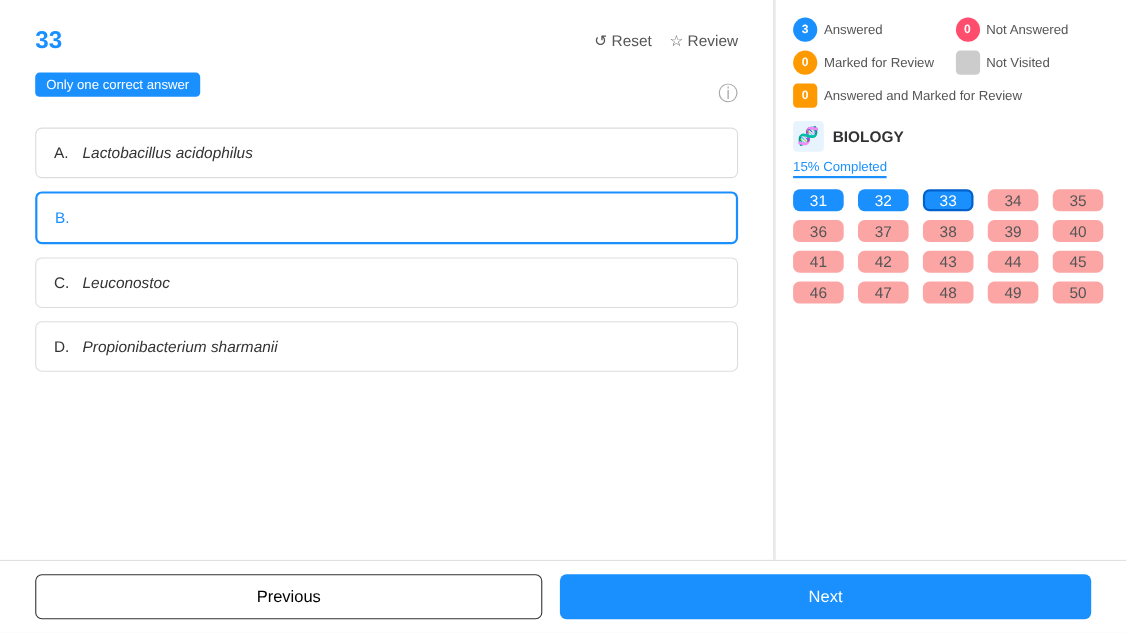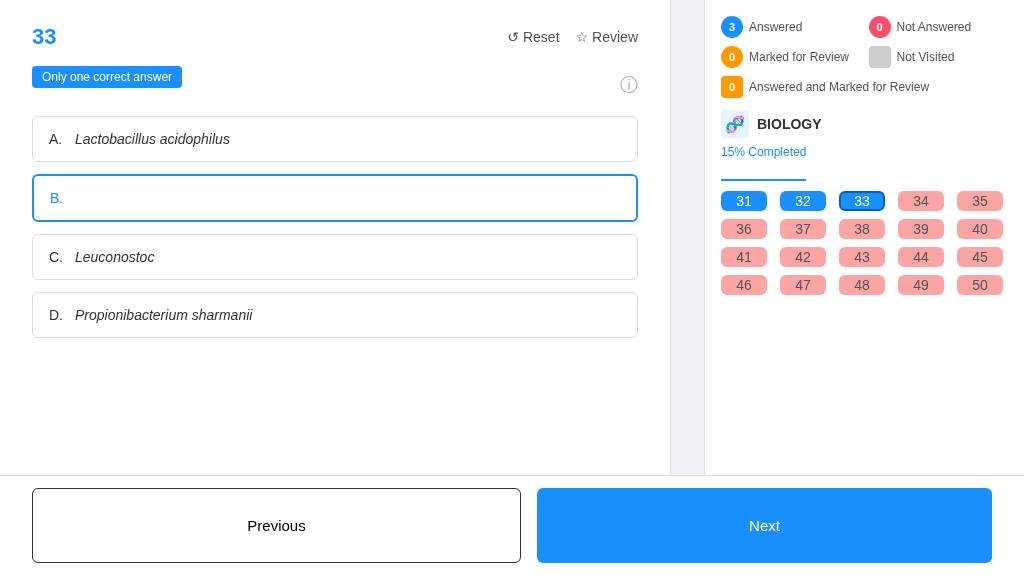--- a/index.html
+++ b/index.html
@@ -1,18 +1,18 @@
 <!DOCTYPE html>
 <html><head>
   <meta charset="utf-8">
   <style>
     * { box-sizing: border-box; margin: 0; padding: 0; }
     body { font-family: Arial, sans-serif; background: #f0f2f5; display: flex; flex-direction: column; height: 575px; overflow: hidden; }
 
-    .main-content { display: flex; flex: 1; overflow: hidden; gap: 33px; }
+    .main-content { display: flex; flex: 1; overflow: hidden; }
 
     
     .question-panel { background: #fff; flex: 1; padding: 24px 32px; overflow-y: auto; border-right: 1px solid #e0e0e0; }
 
     .question-header { display: flex; justify-content: space-between; align-items: center; margin-bottom: 16px; }
     .question-number { color: #1a90ff; font-size: 22px; font-weight: bold; }
     .question-actions { display: flex; gap: 16px; align-items: center; color: #555; font-size: 14px; }
     .action-btn { display: flex; align-items: center; gap: 4px; cursor: pointer; color: #555; font-size: 14px; background: none; border: none; }
 
     .question-text { font-size: 15px; color: #333; margin-bottom: 20px; line-height: 1.5; }
@@ -37,31 +37,31 @@
     .badge-not-answered { background: #ff4d6d; }
     .badge-marked { background: #ff9900; }
     .badge-not-visited { background: #ccc; color: #666; border-radius: 4px; }
     .badge-answered-marked { background: #ff9900; border-radius: 4px; }
 
     .legend-full { grid-column: span 2; }
 
     .section-header { display: flex; align-items: center; gap: 8px; margin: 12px 0 4px; }
     .section-icon { width: 28px; height: 28px; background: #e8f4fd; border-radius: 4px; display: flex; align-items: center; justify-content: center; }
     .section-title { font-size: 14px; font-weight: bold; color: #333; }
-    .section-progress { font-size: 12px; color: #1a90ff; margin-bottom: 10px; border-bottom: 2px solid #1a90ff; padding-bottom: 20px; display: inline-block; }
+    .section-progress { font-size: 12px; color: #1a90ff; margin-bottom: 10px; border-bottom: 2px solid #1a90ff; padding-bottom: 2px; display: inline-block; }
 
     .question-grid { display: grid; grid-template-columns: repeat(5, 1fr); gap: 8px; }
     .q-btn { width: 46px; height: 20px; border-radius: 6px; border: none; font-size: 14px; font-weight: 500; cursor: pointer; display: flex; align-items: center; justify-content: center; }
     .q-btn-answered { background: #1a90ff; color: white; }
     .q-btn-current { background: #1a90ff; color: white; border: 2px solid #0060cc; }
     .q-btn-default { background: #fca5a5; color: #555; }
 
     
     .bottom-nav { display: flex; background: #fff; border-top: 1px solid #e0e0e0; padding: 12px 32px; gap: 16px; }
-    .btn-previous { flex: 1; padding: 28px; border: 1.5px solid #333; background: white; border-radius: 6px; font-size: 15px; cursor: pointer; font-weight: 500; }
+    .btn-previous { flex: 1; padding: 0; border: 1.5px solid #333; background: white; border-radius: 6px; font-size: 15px; cursor: pointer; font-weight: 500; }
     .btn-next { flex: 1; padding: 12px; border: none; background: #1a90ff; color: white; border-radius: 6px; font-size: 15px; cursor: pointer; font-weight: 500; }
   </style>
 </head>
 <body>
 
 <div class="main-content">
 
   <div class="question-panel">
     <div class="question-header">
       <span class="question-number">33</span>

